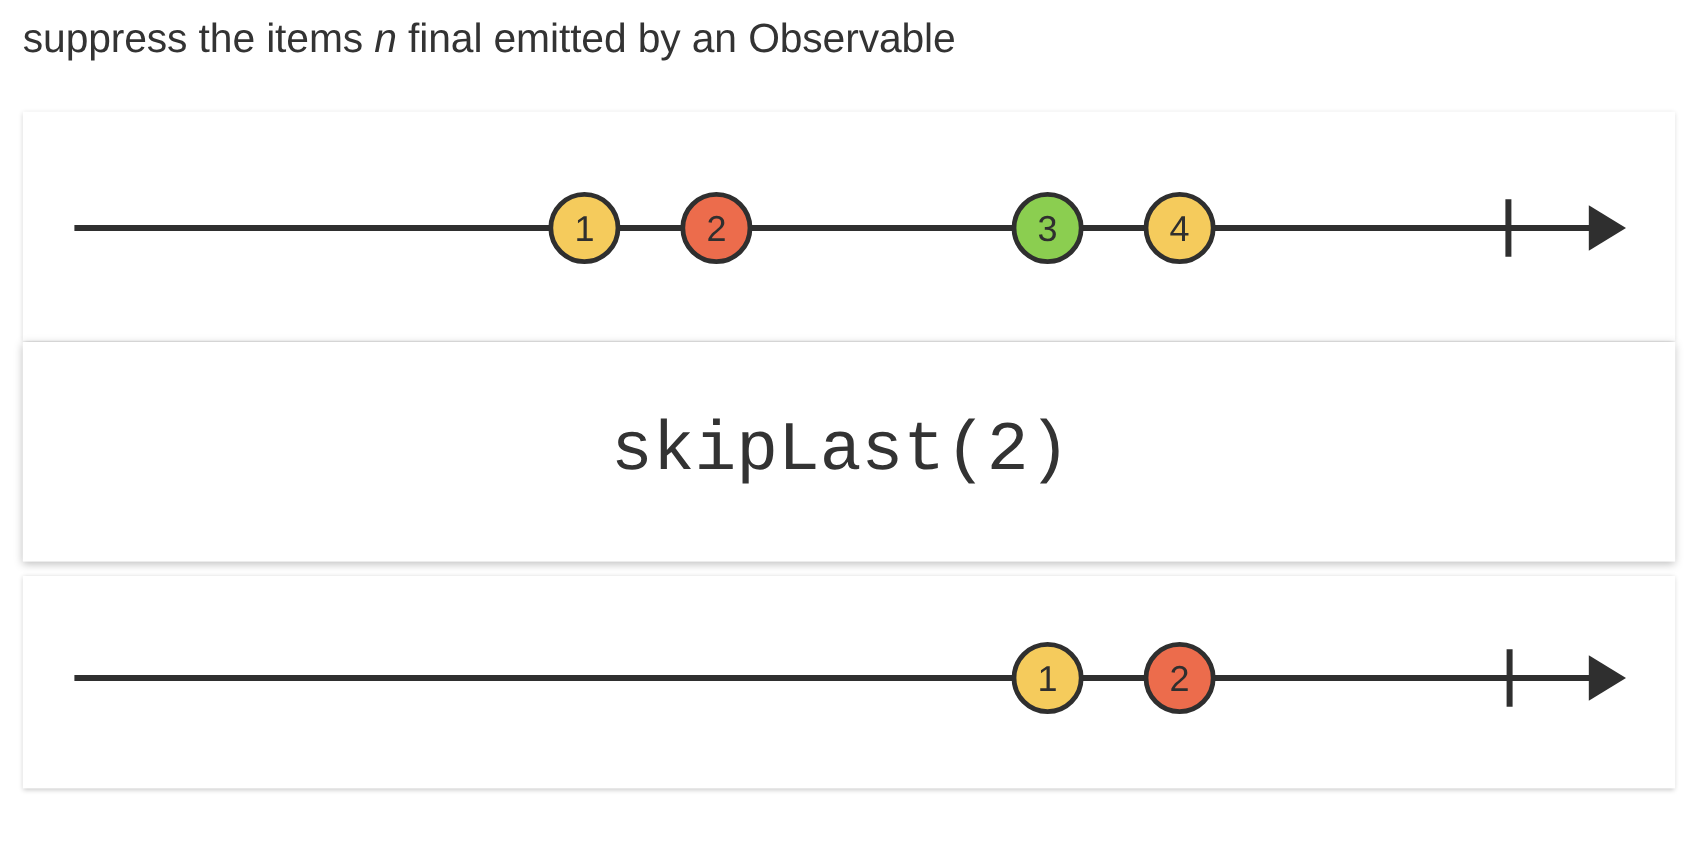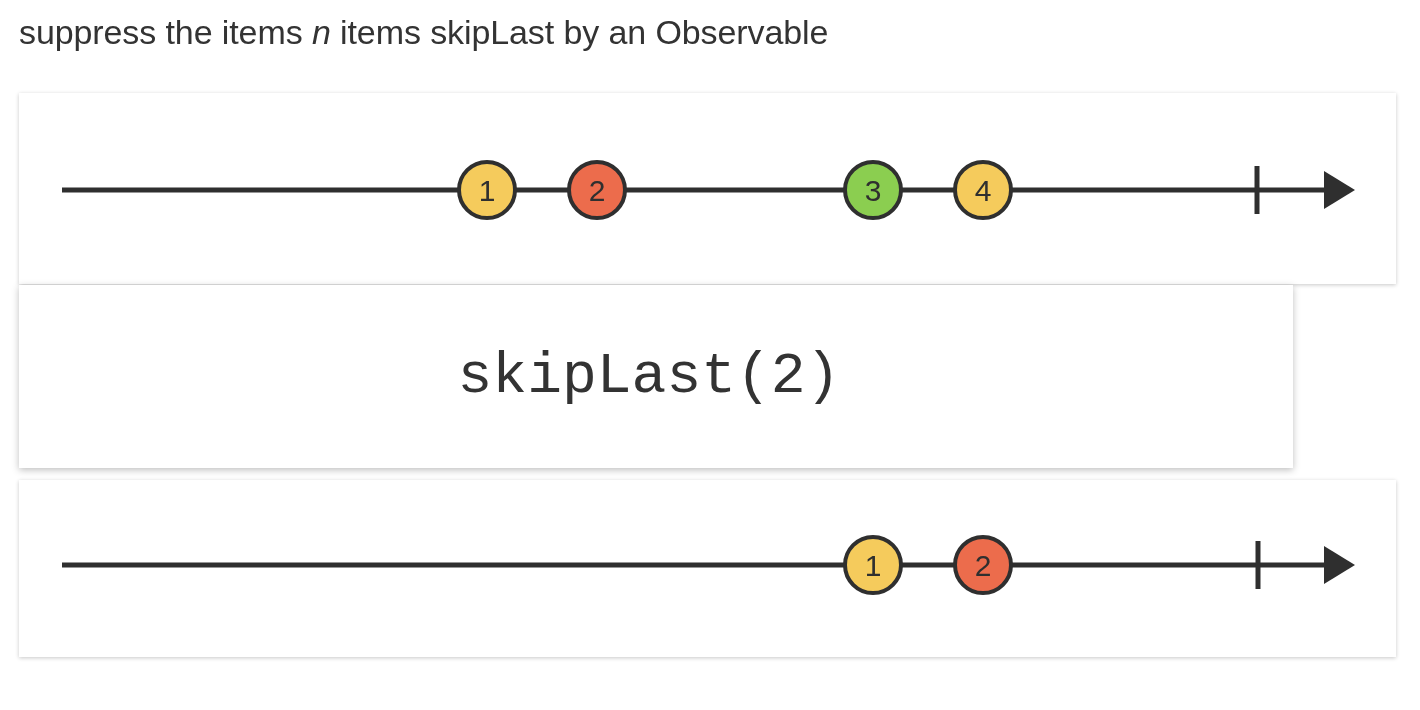--- a/index.html
+++ b/index.html
@@ -38,21 +38,21 @@
   }
   #source-panel {
     left: 19px;
     top: 93px;
     width: 1377px;
     height: 191px;
   }
   #operator-panel {
     left: 19px;
     top: 285px;
-    width: 1274px;
+    width: 1377px;
     height: 183px;
     z-index: 5;
     box-shadow: 0 2px 7px rgba(0,0,0,0.26);
   }
   #result-panel {
     left: 19px;
     top: 480px;
     width: 1377px;
     height: 177px;
   }
@@ -88,21 +88,21 @@
   .marble-text {
     font-family: "Liberation Sans", sans-serif;
     font-size: 30px;
     fill: #2f2f2f;
   }
 </style>
 </head>
 <body>
 
 <div id="page-title">
-  <span>suppress the items </span><span class="ital">n</span><span> items skipLast by an Observable</span>
+  <span>suppress the items </span><span class="ital">n</span><span> final emitted by an Observable</span>
 </div>
 
 <div class="panel" id="source-panel">
   <svg class="timeline-svg" id="source-timeline" viewBox="0 0 1377 191">
       <line x1="43" y1="97" x2="1306" y2="97" stroke="#2f2f2f" stroke-width="5"></line>
       <line x1="1238" y1="73" x2="1238" y2="121" stroke="#2f2f2f" stroke-width="5"></line>
       <path d="M 1305 78 L 1336 97 L 1305 116 Z" fill="#2f2f2f"></path>
       <g>
         <circle cx="468" cy="97" r="28" fill="#f5cb5c" stroke="#2f2f2f" stroke-width="4"></circle>
         <text x="468" y="108" text-anchor="middle" class="marble-text">1</text>

